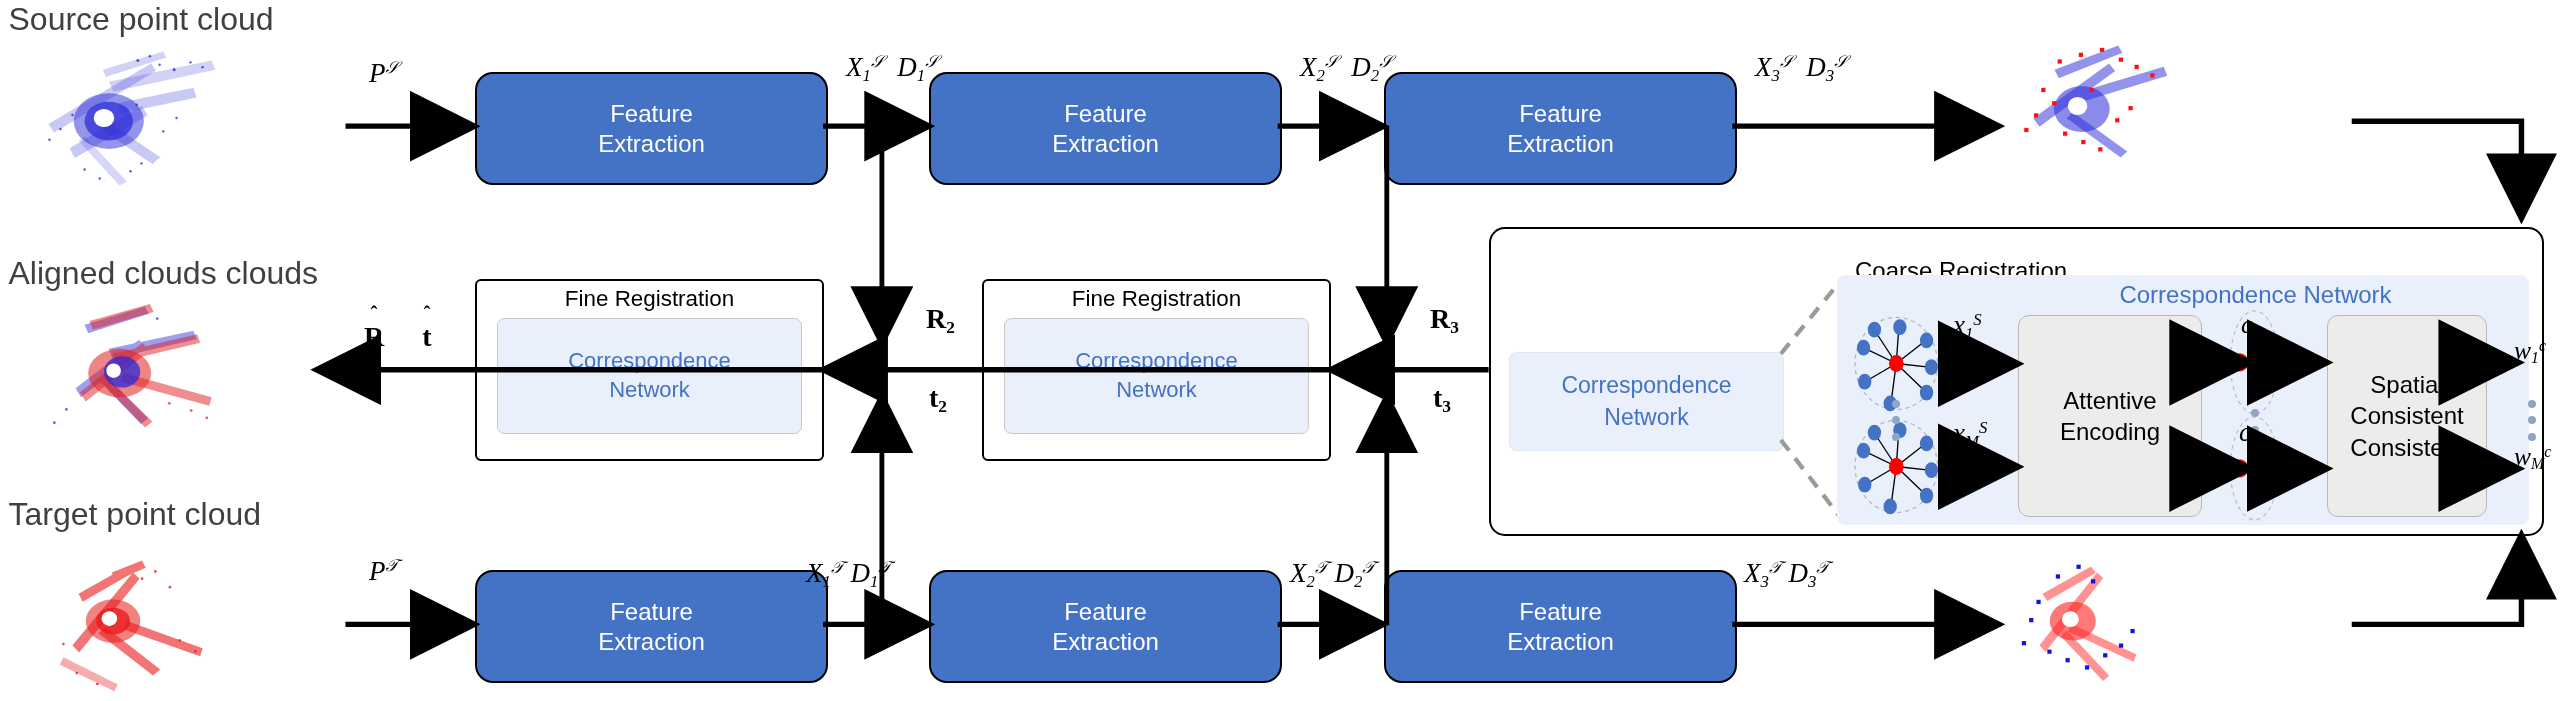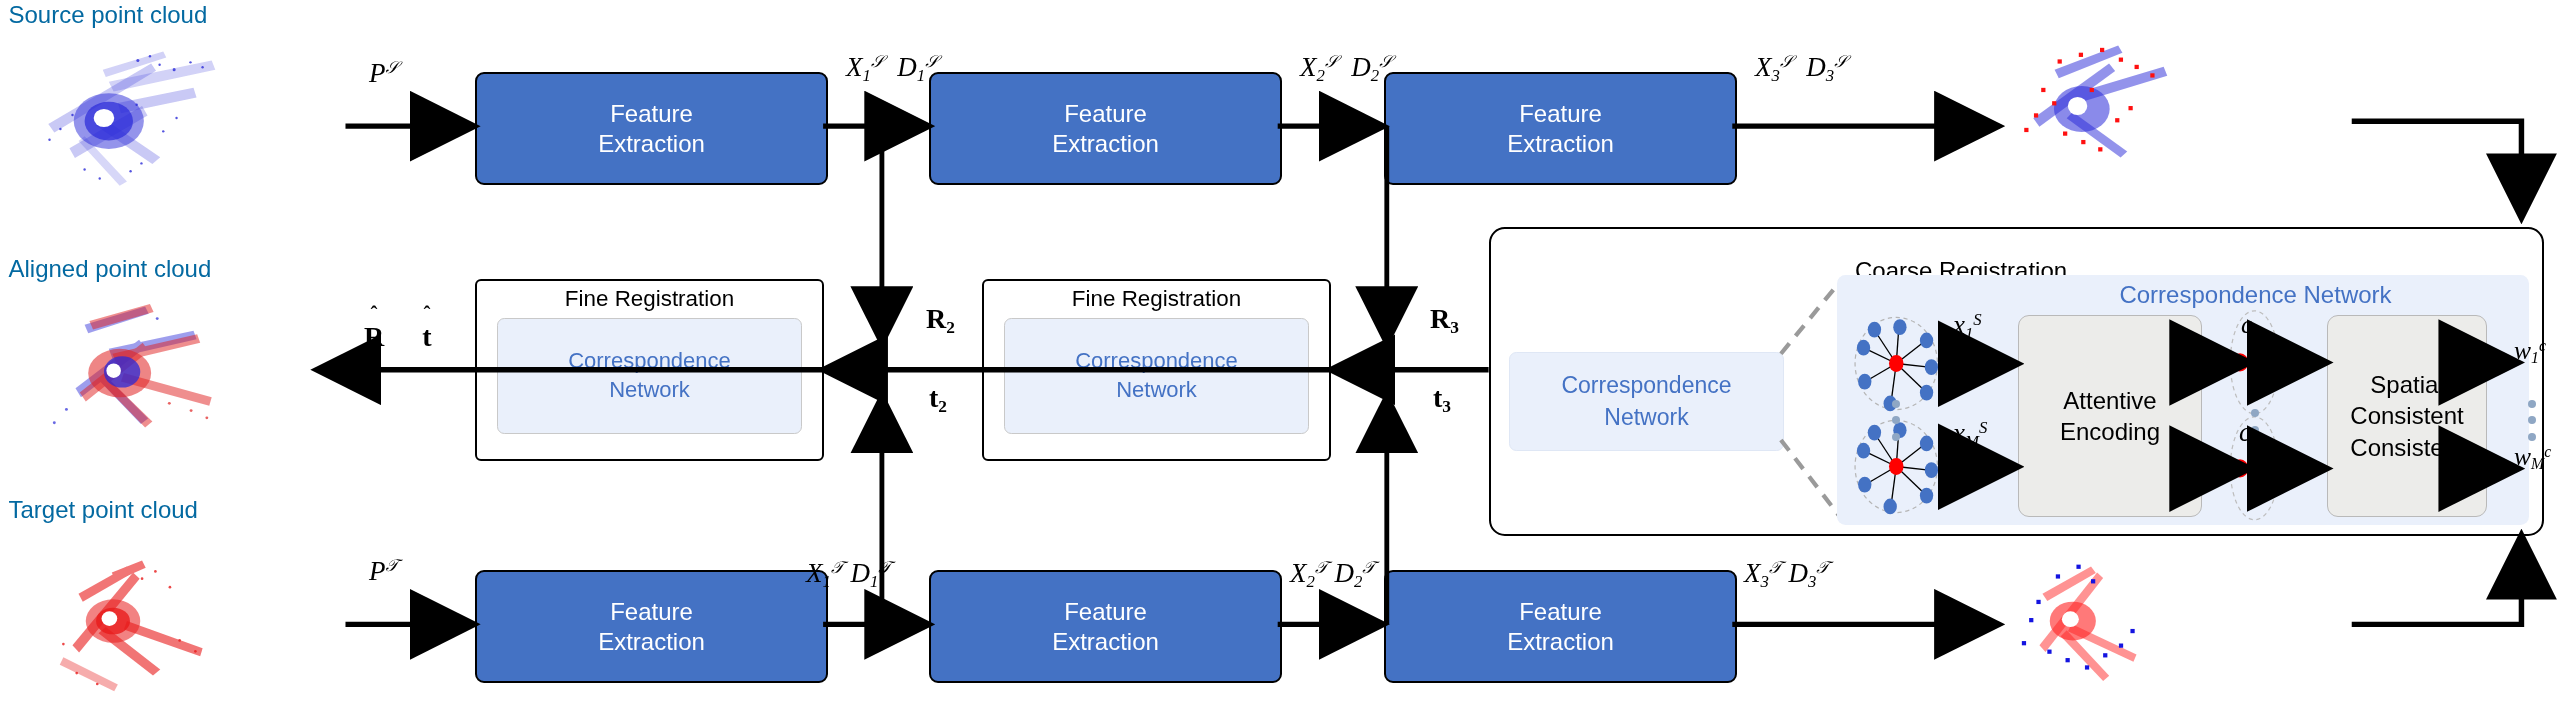--- a/index.html
+++ b/index.html
@@ -1,27 +1,27 @@
 <!DOCTYPE html>
 <html style="font-size:9.7px"><head>
 <meta charset="utf-8">
 <style>
   html,body{margin:0;padding:0;background:#fff;}
   body{width:2576px;height:702px;position:relative;overflow:hidden;
        font-family:"Liberation Sans",sans-serif;color:#000;}
   .abs{position:absolute;}
-  .lbl{font-size:24px;color:#0369a1;white-space:nowrap;}
+  .lbl{font-size:32px;color:#404040;white-space:nowrap;}
   .math{font-family:"Liberation Serif",serif;font-style:italic;white-space:nowrap;}
   .mb{font-family:"Liberation Serif",serif;font-weight:bold;font-style:normal;white-space:nowrap;}
   sup,sub{font-size:.62em;font-style:italic;}
   sub{vertical-align:-.28em;}
   sup{vertical-align:.52em;}
 
   
-  .fe{background:#4472C4;border:2.4px solid #000;border-radius:9px;
+  .fe{background:#4472C4;border:2.4px solid #000;border-radius:18px;
       color:#fff;font-size:24px;line-height:1.25;text-align:center;
       display:flex;flex-direction:column;align-items:center;justify-content:center;}
 
   
   .fr{background:#fff;border:2.4px solid #000;border-radius:6px;
       display:flex;flex-direction:column;align-items:center;
       padding-top:6px;box-sizing:border-box;}
   .fr-title{font-size:22.4px;color:#000;line-height:1.1;}
   .cn-inner{background:#EAF0FB;border:1.2px solid #c9c9c9;border-radius:7.3px;
             color:#4472C4;font-size:22px;line-height:1.3;text-align:center;
@@ -187,21 +187,21 @@
         <rect x="108" y="196" width="7" height="7"></rect>
       <rect x="140" y="208" width="7" height="7"></rect>
         <rect x="170" y="188" width="7" height="7"></rect>
       <rect x="196" y="172" width="7" height="7"></rect>
         <rect x="215" y="148" width="7" height="7"></rect>
     </g>
   </g>
 </svg>
 
 <div class="abs lbl" style="left:8.5px;top:1.2px;">Source point cloud</div>
-<div class="abs lbl" style="left:8.5px;top:255px;">Aligned point cloud</div>
+<div class="abs lbl" style="left:8.5px;top:255px;">Aligned clouds clouds</div>
 <div class="abs lbl" style="left:8.5px;top:496px;">Target point cloud</div>
 
 <div class="abs math" style="left:369px;top:58px;font-size:27px;">P<sup>𝒮</sup></div>
 
 <div class="abs fe" style="left:475px;top:72px;width:349px;height:109px;">
   <span>Feature</span>
   <span>Extraction</span>
 </div>
 <div class="abs fe" style="left:929px;top:72px;width:349px;height:109px;">
   <span>Feature</span>

